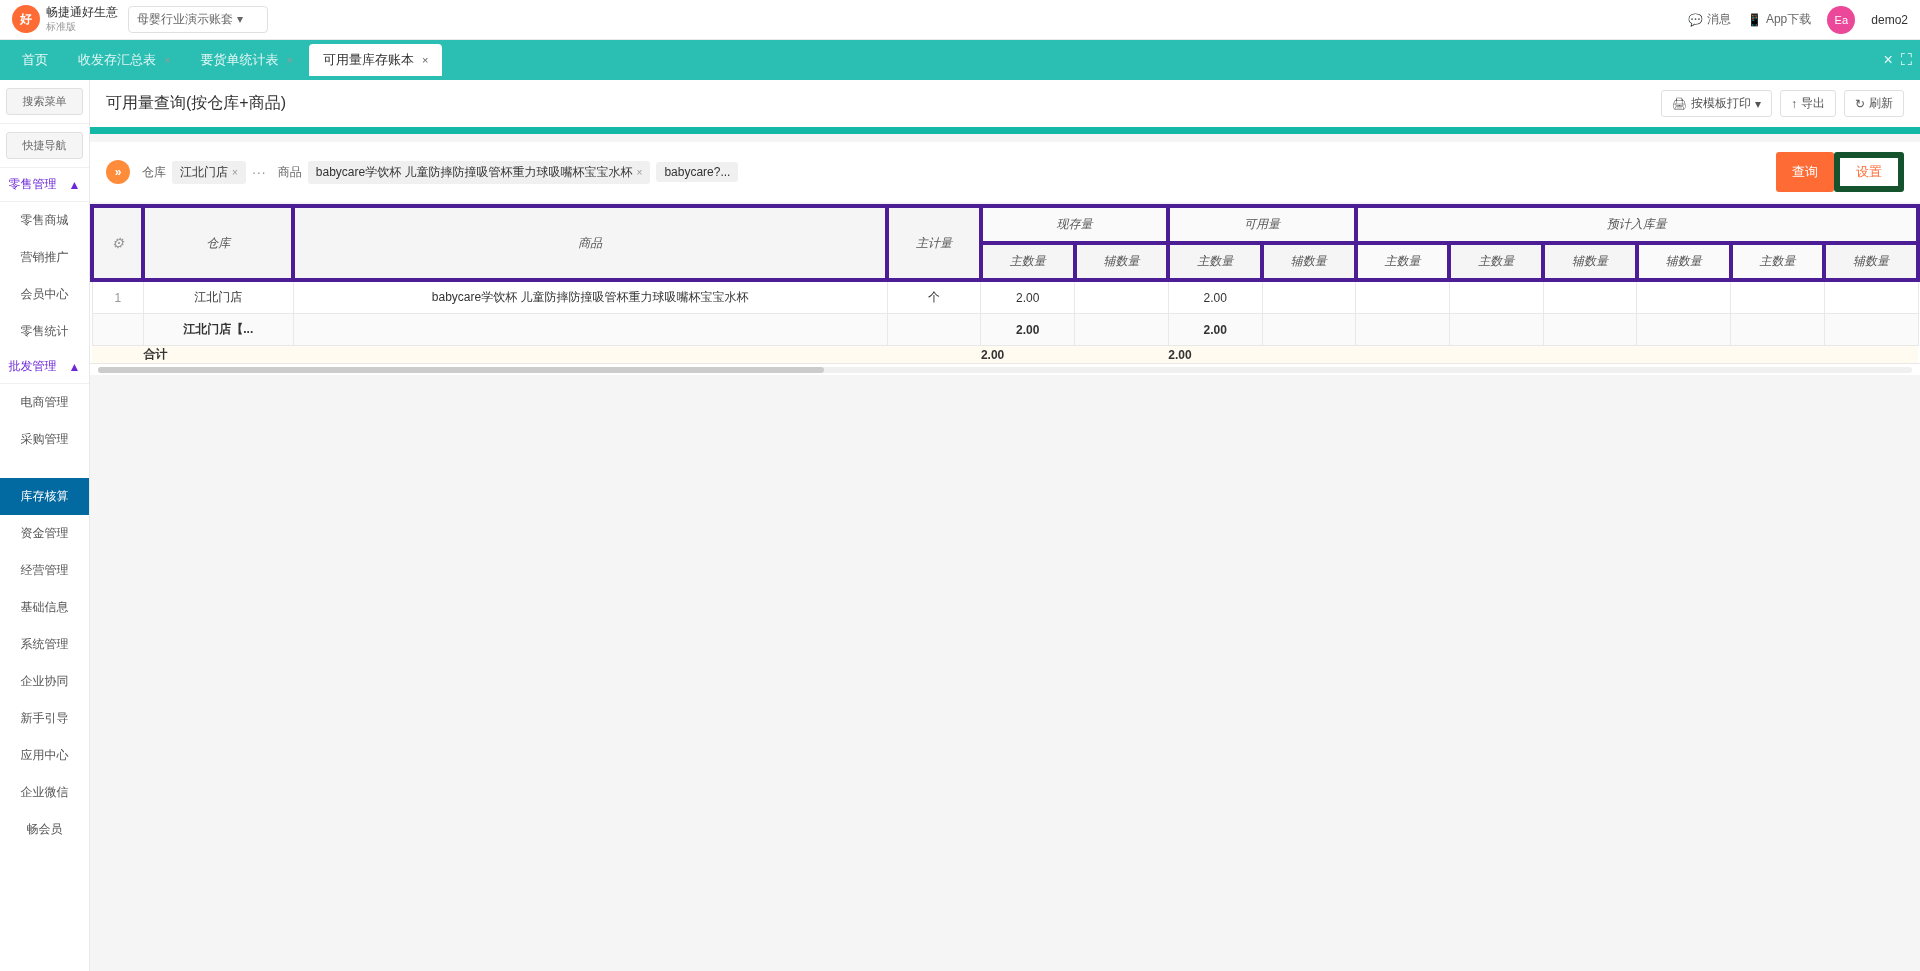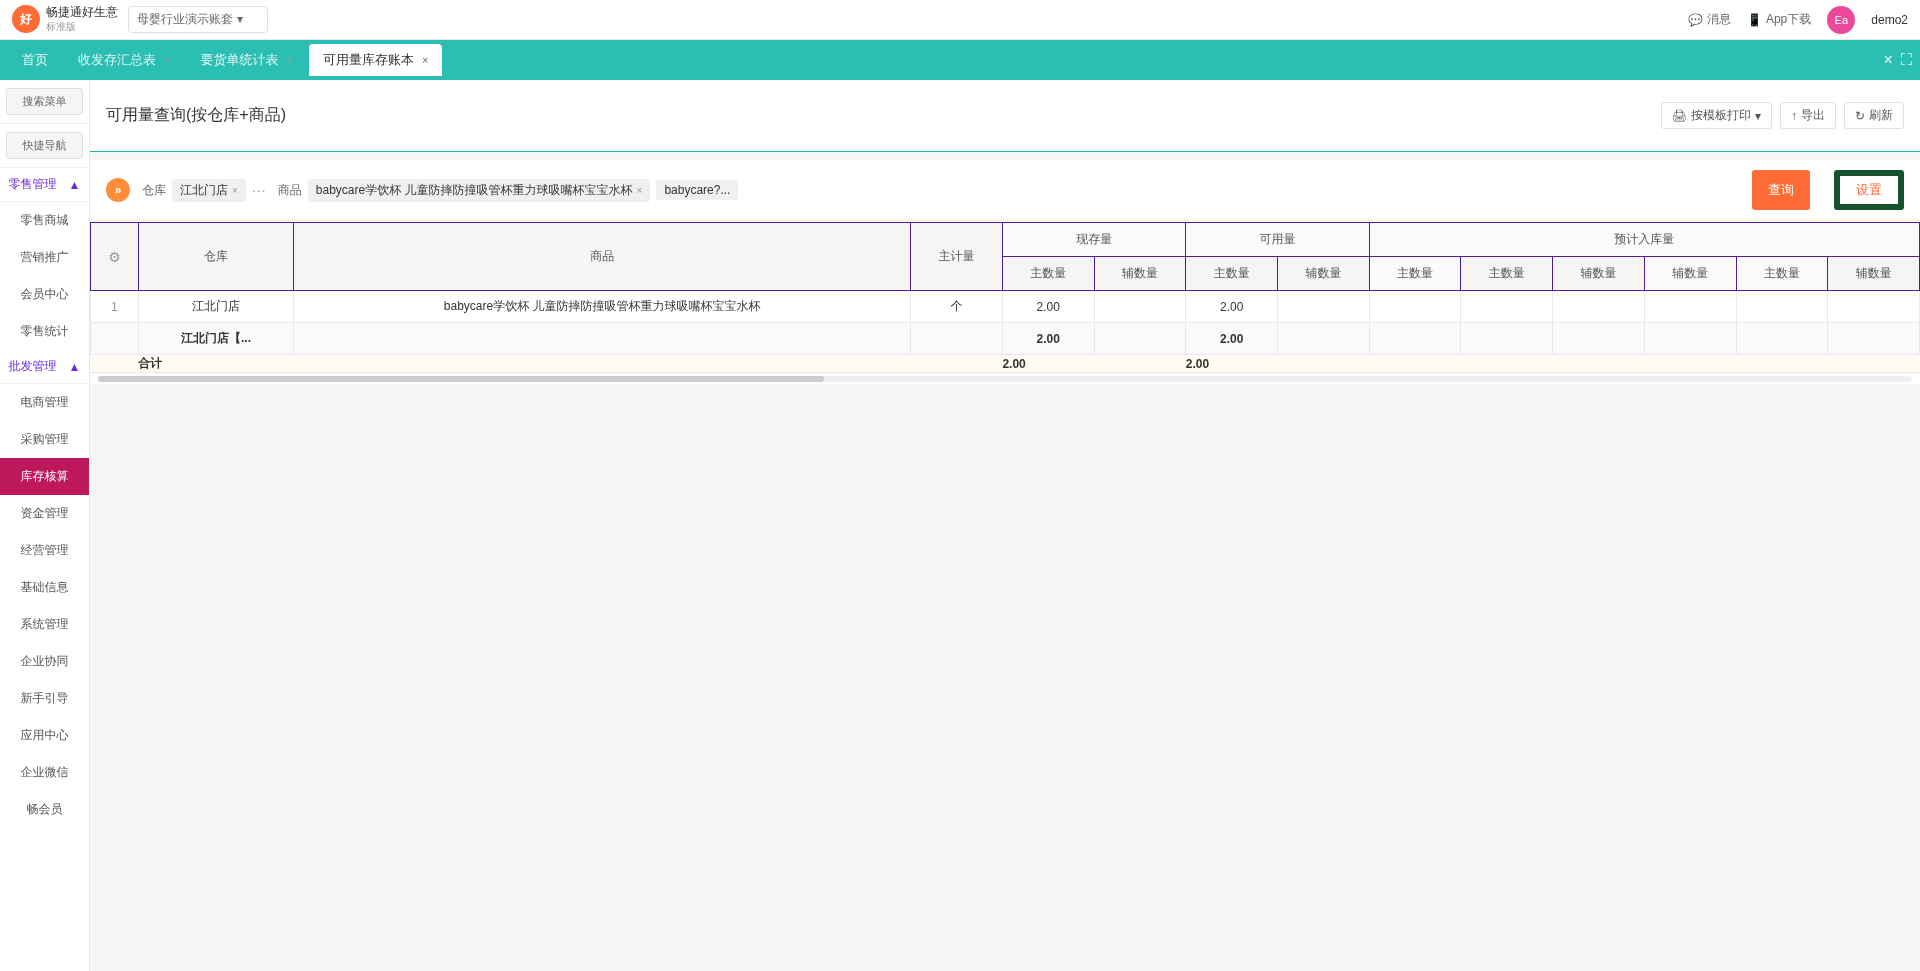--- a/index.html
+++ b/index.html
@@ -74,43 +74,43 @@
       padding: 10px 6px;
       text-align: center;
       cursor: pointer;
       font-size: 12px;
       color: #555;
       display: flex;
       flex-direction: column;
       align-items: center;
       gap: 4px;
     }
-    .sidebar-item.active { background: #be185d; color: white; }
+    .sidebar-item.active { background: #0369a1; color: white; margin-top: 20px; }
     .sidebar-group-header {
       padding: 8px 6px;
       text-align: center;
       cursor: pointer;
       font-size: 12px;
       color: #6d28d9;
       display: flex;
       align-items: center;
       justify-content: center;
       gap: 12px;
       border-bottom: 1px solid #f0f0f0;
     }
 
     
     .main-content { flex: 1; overflow-y: auto; background: #f5f5f5; }
     .page-header {
       background: #fff;
-      padding: 22px 16px;
+      padding: 10px 16px;
       display: flex;
       align-items: center;
       justify-content: space-between;
-      border-bottom: 1px solid #14b8a6;
+      border-bottom: 7px solid #14b8a6;
     }
     .page-title { font-size: 16px; font-weight: 500; color: #333; }
     .page-actions { display: flex; align-items: center; gap: 8px; }
     .action-btn {
       display: flex; align-items: center; gap: 4px;
       padding: 4px 10px; border: 1px solid #e0e0e0;
       border-radius: 3px; background: #fff; cursor: pointer;
       font-size: 12px; color: #555;
     }
 
@@ -135,45 +135,46 @@
     .filter-group { display: flex; align-items: center; gap: 6px; }
     .filter-label { font-size: 12px; color: #666; white-space: nowrap; }
     .filter-tag {
       display: flex; align-items: center; gap: 4px;
       padding: 3px 8px;
       background: #f0f0f0; border-radius: 3px;
       font-size: 12px; color: #333;
     }
     .filter-tag .tag-close { color: #999; cursor: pointer; font-size: 10px; }
     .filter-more { color: #999; font-size: 14px; cursor: pointer; }
-    .filter-right { margin-left: auto; display: flex; gap: 24px; }
+    .filter-right { margin-left: auto; display: flex; gap: 0; }
     .btn-query {
       padding: 5px 16px; background: #ff6b35; color: white;
       border: none; border-radius: 3px; cursor: pointer; font-size: 13px;
     }
     .btn-setting {
       padding: 5px 16px; background: #fff; color: #ff6b35;
       border: 6px solid #14532d; border-radius: 3px; cursor: pointer; font-size: 13px;
     }
 
     
     .table-container {
       background: #fff;
       margin: 2px 0 0 0;
       overflow-x: auto;
     }
     table { width: 100%; border-collapse: collapse; font-size: 12px; }
     thead th {
       background: #f5f5f5;
-      border: 1px solid #4c1d95;
+      border: 4px solid #4c1d95;
       padding: 8px 6px;
       text-align: center;
       color: #555;
       font-weight: 500;
       white-space: nowrap;
+      font-style: italic;
     }
     tbody td {
       border: 1px solid #e8e8e8;
       padding: 7px 6px;
       text-align: center;
       color: #333;
       white-space: nowrap;
     }
     .row-number { color: #999; }
     .bold-val { font-weight: 600; }

